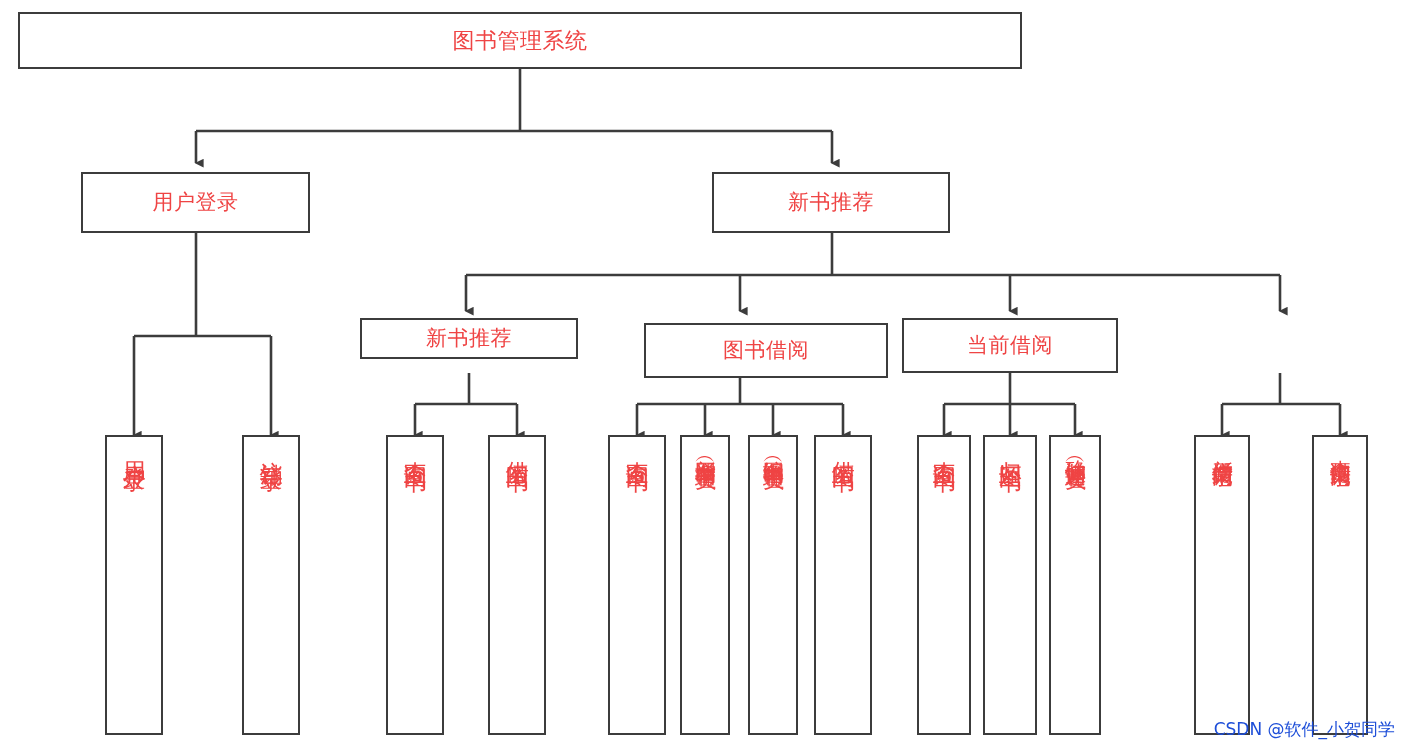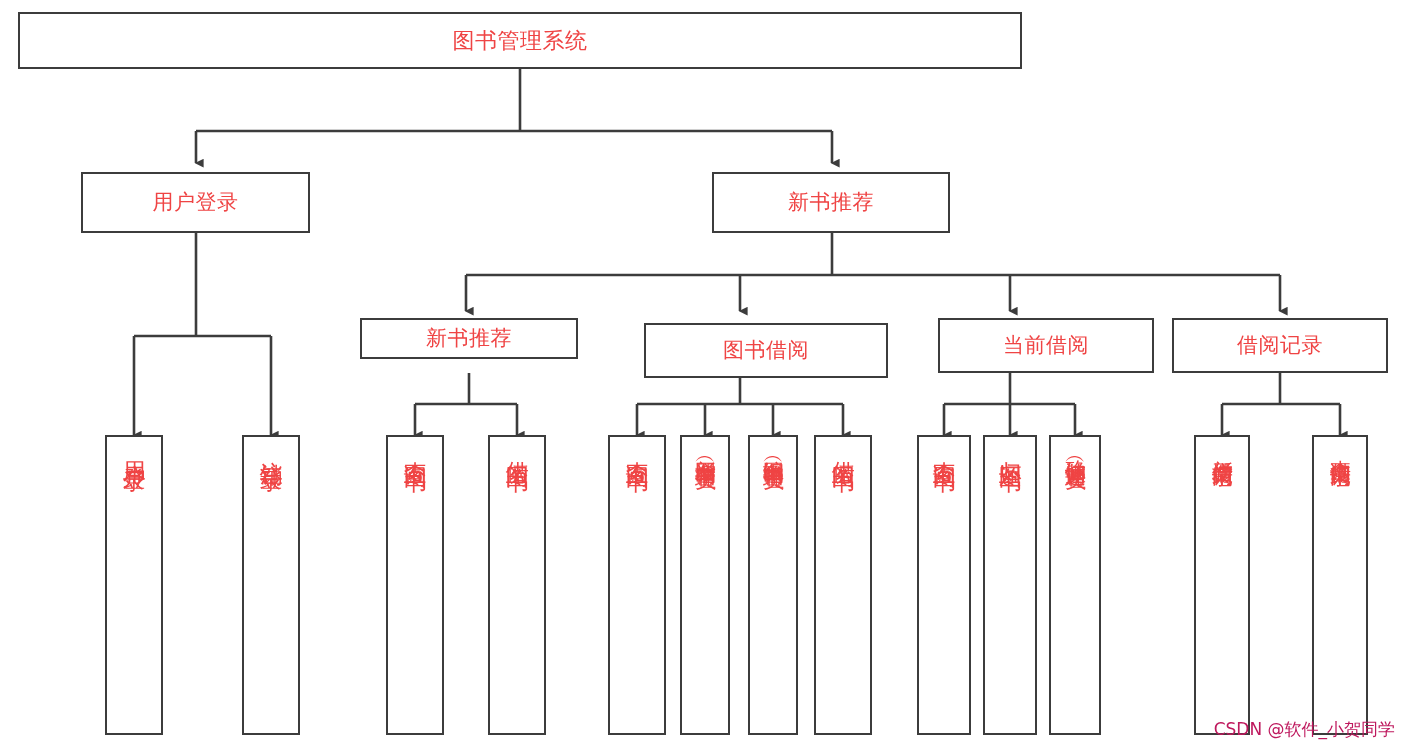--- a/index.html
+++ b/index.html
@@ -67,21 +67,21 @@
   }
   .node.vert.tight .label {
     font-size: 21px;
     letter-spacing: 1.5px;
   }
   .watermark {
     position: absolute;
     right: 10px;
     bottom: 6px;
     font-size: 17px;
-    color: #be185d;
+    color: #1d4ed8;
     z-index: 5;
     white-space: nowrap;
     font-family: "DejaVu Sans", "Liberation Sans", sans-serif;
   }
 </style>
 </head>
 <body>
 
 <div id="canvas">
 
@@ -148,27 +148,24 @@
   </div>
 
   <div class="node horiz" style="left:360px; top:318px; width:218px; height:41px;">
     <span class="label">新书推荐</span>
   </div>
 
   <div class="node horiz" style="left:632px; top:323px; width:244px; height:55px;margin-left:12px;">
     <span class="label">图书借阅</span>
   </div>
 
-  <div class="node horiz" style="left:902px; top:318px; width:216px; height:55px;margin-left:36px;">
+  <div class="node horiz" style="left:902px; top:318px; width:216px; height:55px;">
     <span class="label">当前借阅</span>
   </div>
 
-  <div class="node horiz" style="left:1172px; top:318px; width:216px; height:55px;">
-    <span class="label">借阅记录</span>
-  </div>
 
   <div class="node vert" style="left:105px; top:435px; width:58px; height:300px;">
     <span class="label">用户登录</span>
   </div>
 
   <div class="node vert" style="left:242px; top:435px; width:58px; height:300px;">
     <span class="label">注销登录</span>
   </div>
 
   <div class="node vert" style="left:386px; top:435px; width:58px; height:300px;">

